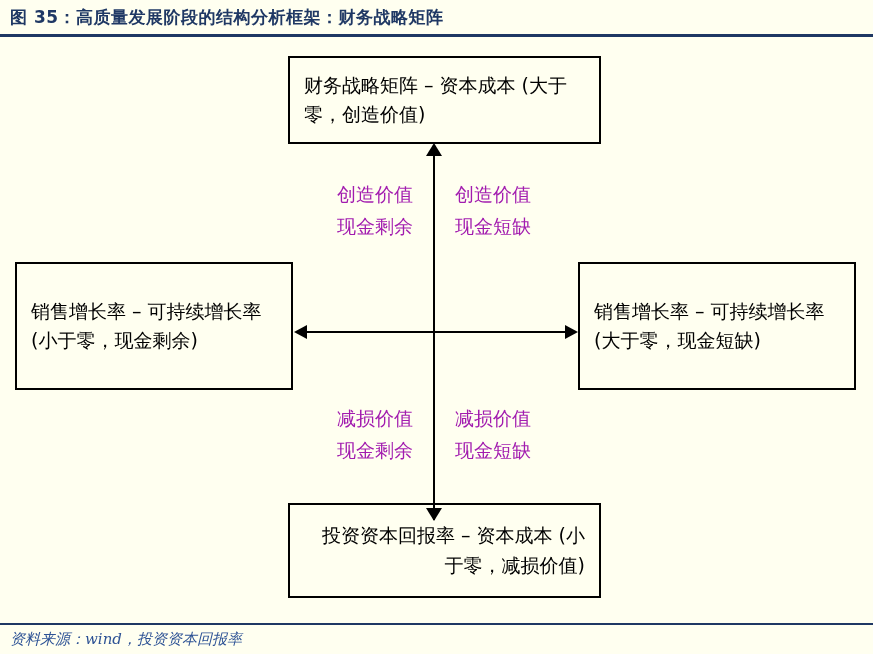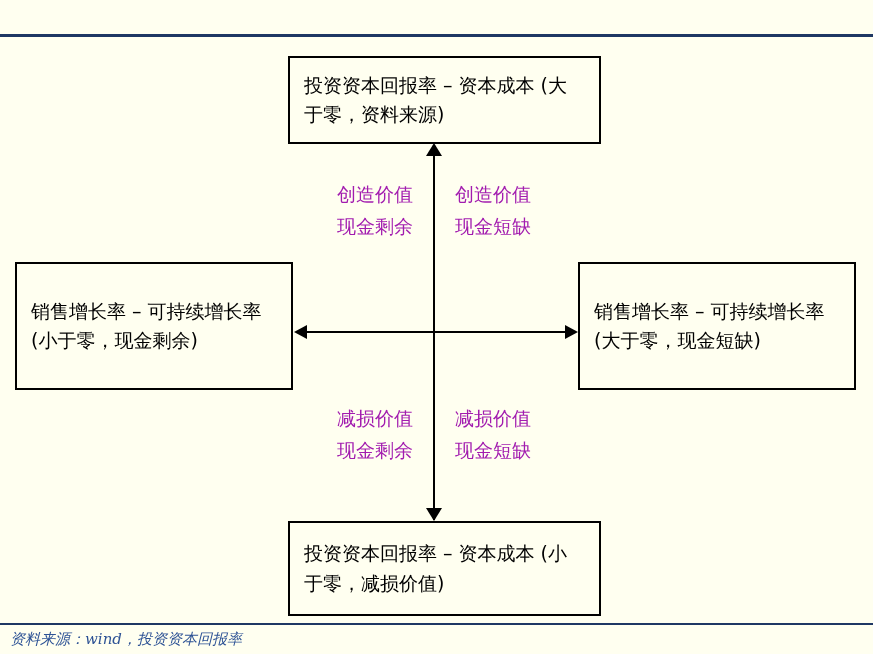--- a/index.html
+++ b/index.html
@@ -69,21 +69,21 @@
   .node-text {
     font-size: 19px;
     line-height: 1.55;
     color: #000000;
     letter-spacing: 0px;
   }
 
   #box-top    { left: 288px; top: 56px;  width: 313px; height: 88px; }
   #box-left   { left: 15px;  top: 262px; width: 278px; height: 128px; }
   #box-right  { left: 578px; top: 262px; width: 278px; height: 128px; }
-  #box-bottom { left: 288px; top: 521px; width: 313px; height: 95px; }
+  #box-bottom { left: 288px; top: 503px; width: 313px; height: 95px; text-align: right; }
 
   
   #axis-vertical-line {
     position: absolute;
     left: 433px;
     top: 151px;
     width: 2px;
     height: 369px;
     background: #000000;
   }
@@ -151,24 +151,25 @@
   #quadrant-top-left     { left: 223px; top: 178px; width: 190px; }
   #quadrant-top-right    { left: 455px; top: 178px; width: 190px; }
   #quadrant-bottom-left  { left: 223px; top: 402px; width: 190px; }
   #quadrant-bottom-right { left: 455px; top: 402px; width: 190px; }
 </style>
 </head>
 <body>
 
 <div id="page">
 
+  <div id="figure-title">图 35：高质量发展阶段的结构分析框架：财务战略矩阵</div>
   <div id="title-rule"></div>
 
   <div class="node-box" id="box-top">
-    <span class="node-text">投资资本回报率 – 资本成本 (大于零，资料来源)</span>
+    <span class="node-text">财务战略矩阵 – 资本成本 (大于零，创造价值)</span>
   </div>
 
   <div class="node-box" id="box-left">
     <span class="node-text">销售增长率 – 可持续增长率 (小于零，现金剩余)</span>
   </div>
 
   <div class="node-box" id="box-right">
     <span class="node-text">销售增长率 – 可持续增长率 (大于零，现金短缺)</span>
   </div>
 

